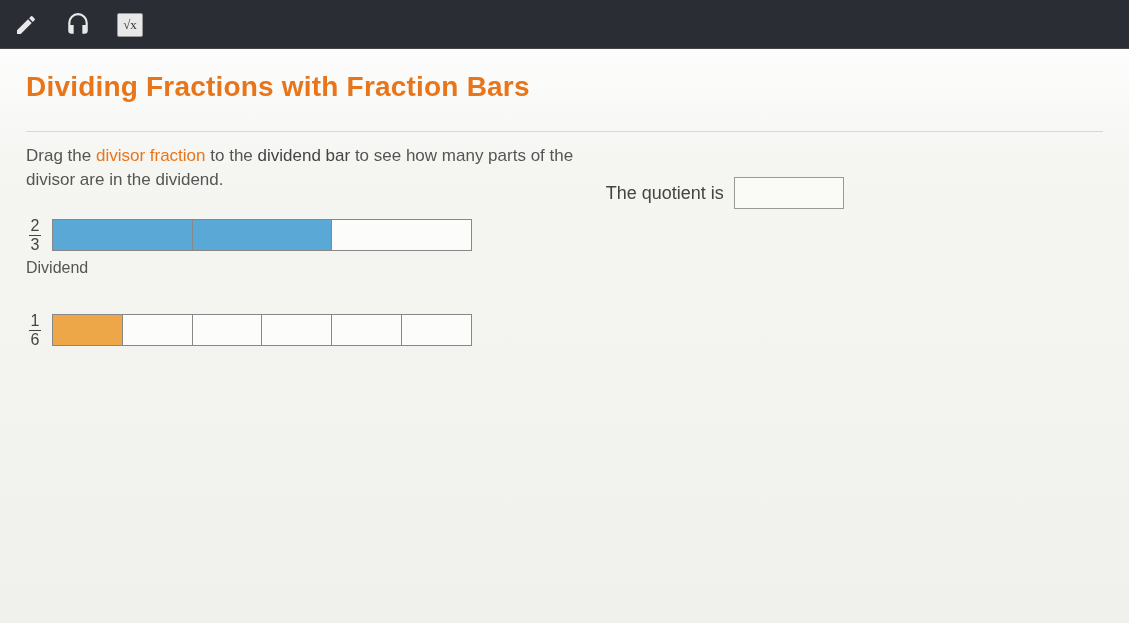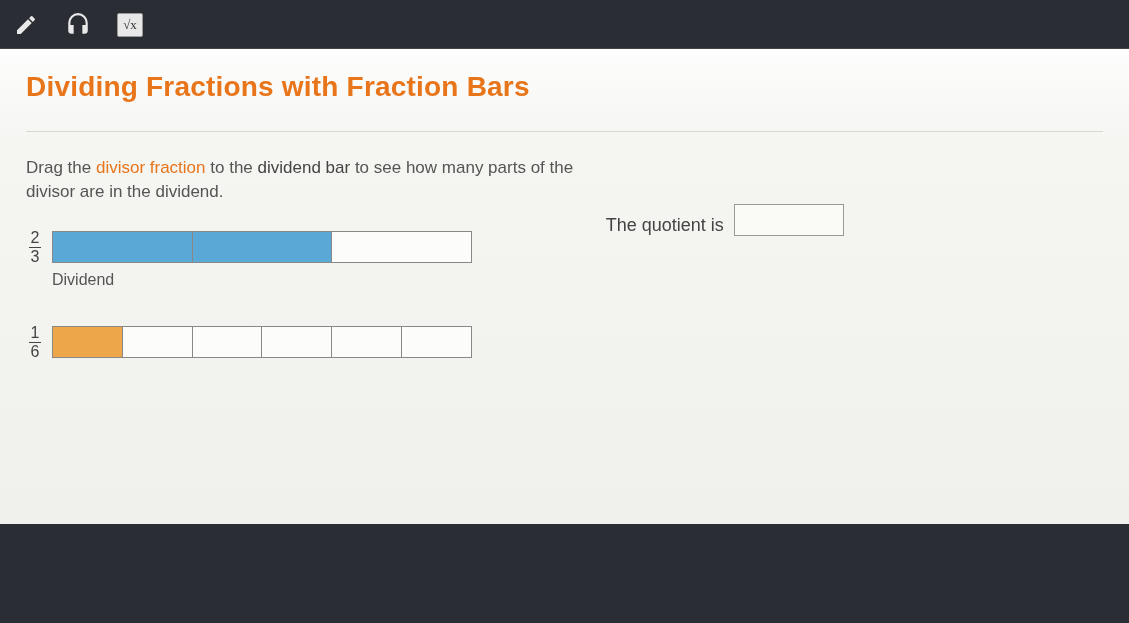--- a/index.html
+++ b/index.html
@@ -32,37 +32,37 @@
       color: #333;
       font-size: 13px;
       padding: 3px 5px;
       border-radius: 2px;
       border: 1px solid #999;
       font-family: serif;
     }
     .page {
       background: linear-gradient(to bottom, #fdfdfd 0%, #f5f5f2 20%, #f0f0ec 100%);
       margin: 0;
-      height: 476px;
+      height: 575px;
       border-top: 1px solid #444;
       padding: 22px 26px 10px 26px;
       position: relative;
     }
     .title {
       color: #e8751a;
       font-size: 28px;
       font-weight: bold;
       margin-bottom: 28px;
       letter-spacing: 0.2px;
     }
     .content {
       display: flex;
       gap: 30px;
       border-top: 1px solid #d8d8d0;
-      padding-top: 24px;
+      padding-top: 12px;
     }
     .left-col { flex: 1.05; }
     .right-col { flex: 0.95; }
     .instruction {
       color: #555;
       font-size: 17px;
       line-height: 1.4;
       margin-bottom: 26px;
     }
     .hl-orange { color: #e8751a; }
@@ -95,33 +95,32 @@
       flex: 1;
       border-right: 1.5px solid #888;
     }
     .bar .seg:last-child { border-right: none; }
     .seg.blue { background: #5aa8d6; }
     .seg.orange { background: #eda749; }
     .seg.empty { background: #fcfcfa; }
     .bar-label {
       color: #555;
       font-size: 16px;
-      margin-left: 26px;
       margin-bottom: 36px;
       margin-top: 4px;
     }
     .right-text {
       color: #444;
       font-size: 18px;
       line-height: 1.5;
     }
     .quotient-line {
-      margin-top: 48px;
+      margin-top: 33px;
       display: flex;
-      align-items: flex-end;
+      align-items: center;
       gap: 10px;
       font-size: 18px;
       color: #444;
     }
     .input-box {
       width: 110px;
       height: 32px;
       border: 1.5px solid #999;
       background: #fafaf7;
       font-size: 16px;

